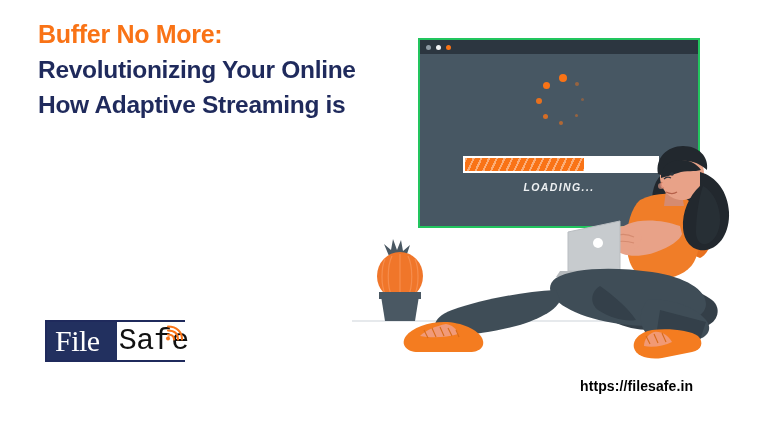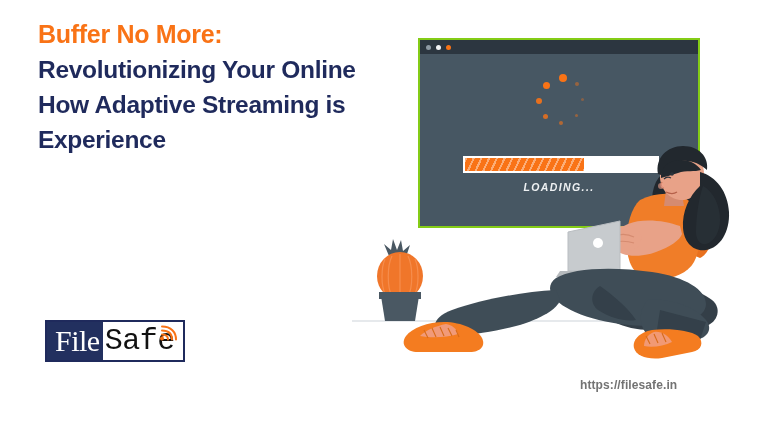--- a/index.html
+++ b/index.html
@@ -51,20 +51,21 @@
     position: absolute;
     left: 45px;
     top: 320px;
     width: 140px;
     height: 42px;
     border: 2px solid #1f2a5c;
     background: #22305f;
     box-sizing: border-box;
     display: flex;
     align-items: stretch;
+    gap: 14px;
   }
   .logo-file {
     color: #ffffff;
     font-family: "Liberation Serif", serif;
     font-size: 30px;
     line-height: 38px;
     padding: 0 3px 0 8px;
     letter-spacing: -0.5px;
   }
   .logo-safe-wrap {
@@ -88,35 +89,35 @@
     top: 3px;
     width: 18px;
     height: 16px;
   }
 
   
   .site-url {
     position: absolute;
     left: 580px;
     top: 378px;
-    font-size: 12px;
+    font-size: 14px;
     font-weight: bold;
-    color: #737373;
+    color: #000000;
     letter-spacing: 0.1px;
   }
 
   
   .browser {
     position: absolute;
     left: 418px;
     top: 38px;
     width: 282px;
     height: 190px;
     background: #475763;
-    border: 2px solid #84cc16;
+    border: 2px solid #22c55e;
     box-sizing: border-box;
   }
   .browser-bar {
     height: 14px;
     background: #2c3640;
     display: flex;
     align-items: center;
     padding-left: 6px;
     gap: 5px;
   }
@@ -204,21 +205,20 @@
 </style>
 </head>
 <body>
 
 <div class="banner">
 
   <div class="headline-block">
     <div class="headline-accent">Buffer No More:</div>
     <div class="headline-main">Revolutionizing Your Online</div>
     <div class="headline-main">How Adaptive Streaming is</div>
-    <div class="headline-main">Experience</div>
   </div>
 
   <div class="browser">
     <div class="browser-bar">
       <span class="dot dot-gray"></span>
       <span class="dot dot-white"></span>
       <span class="dot dot-orng"></span>
     </div>
     <div class="browser-body">
 

